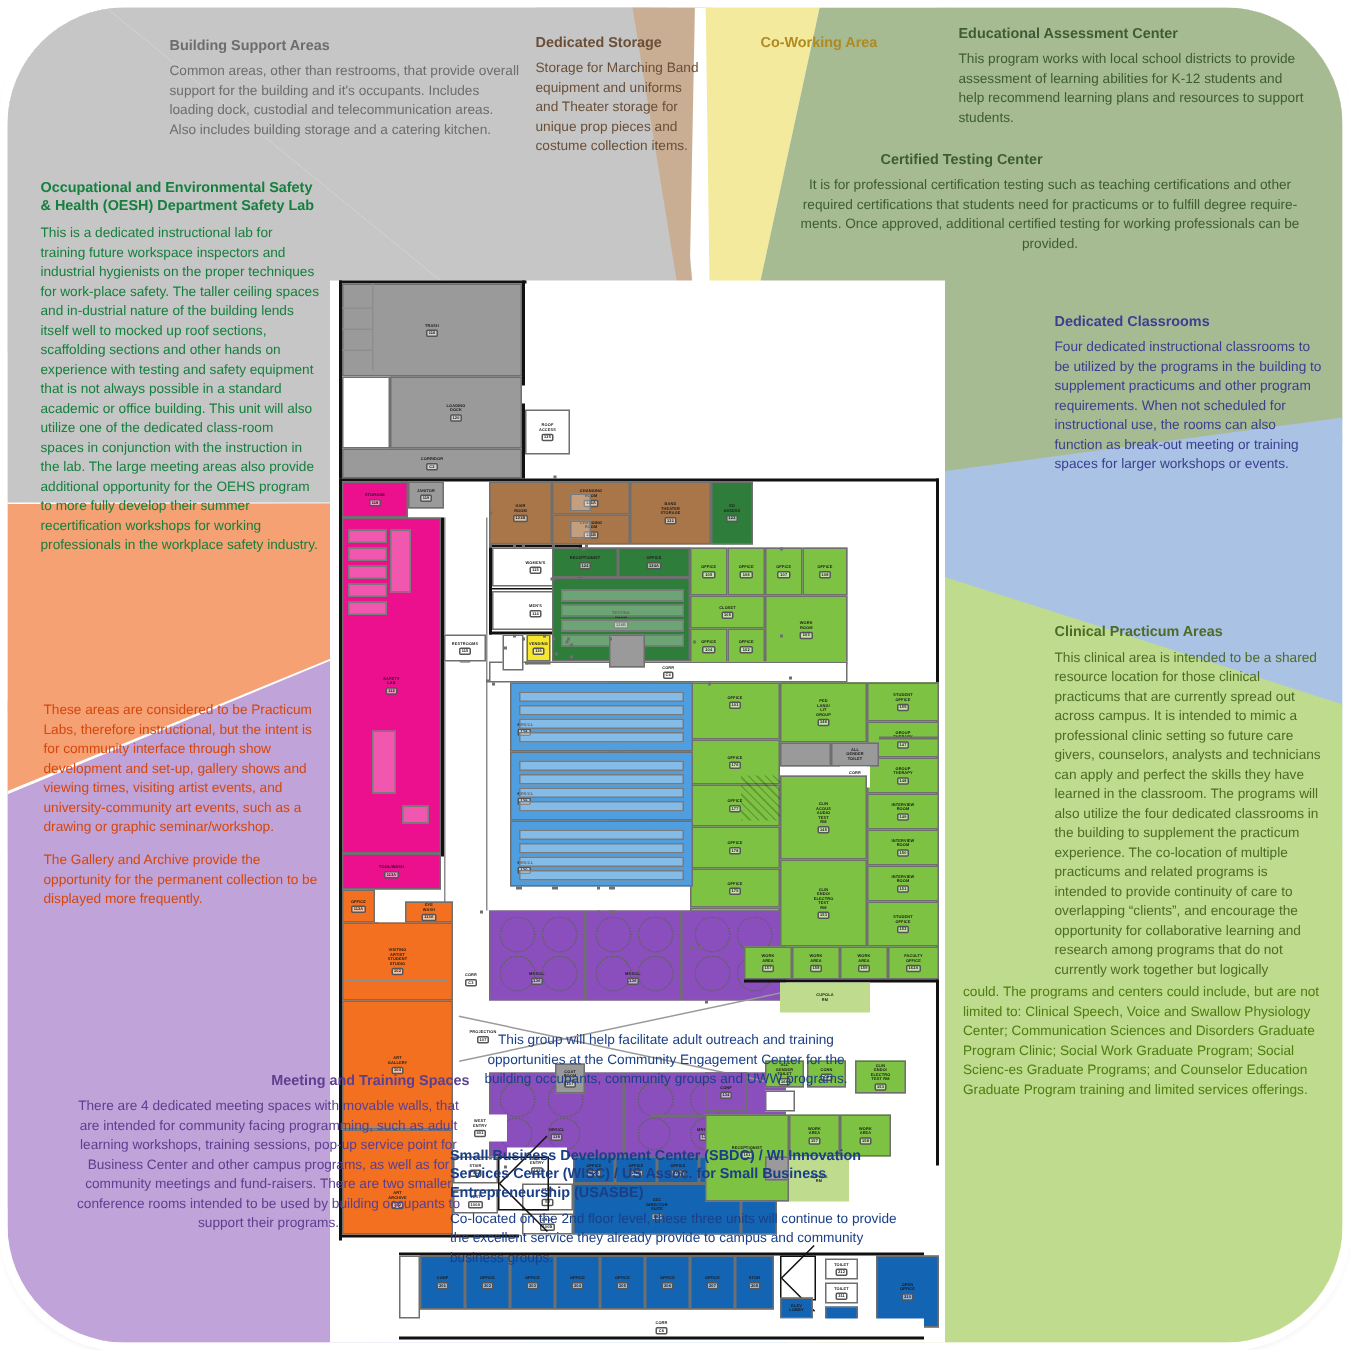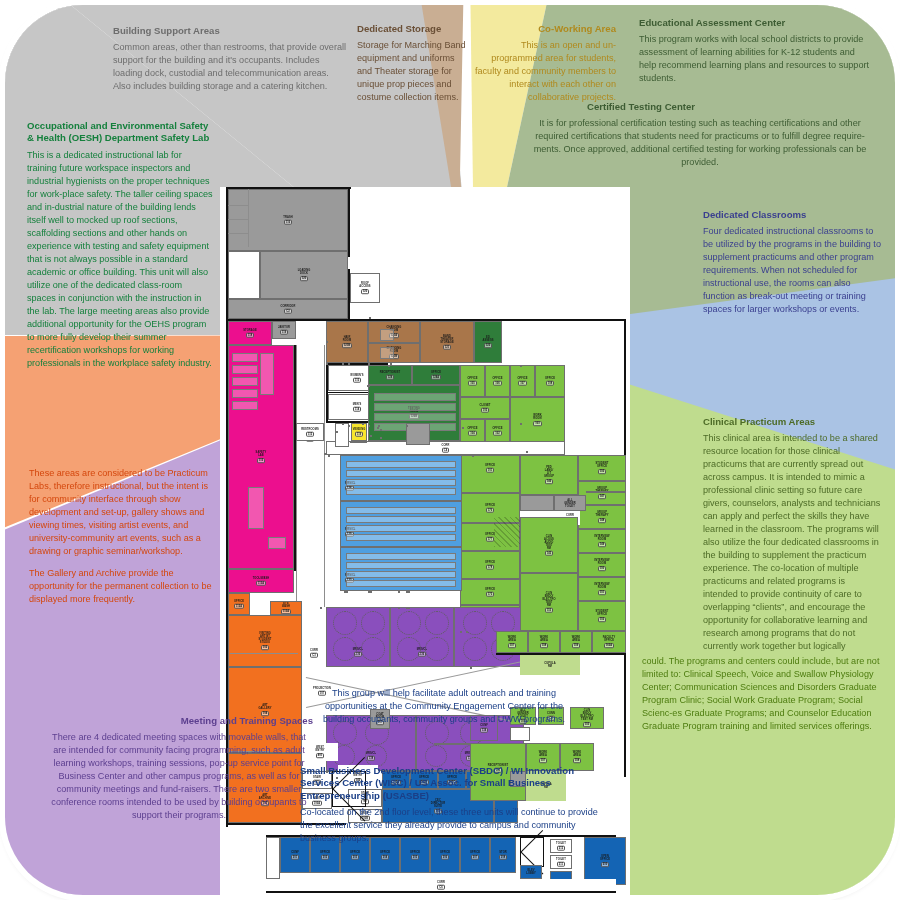--- a/index.html
+++ b/index.html
@@ -657,22 +657,21 @@
       <p class="hd">Building Support Areas</p>
       <p class="bd">Common areas, other than restrooms,  that provide overall support for the building and it's occupants. Includes loading dock, custodial and telecommunication areas. Also includes building storage and a catering kitchen.</p>
     </div>
 
     <div class="tblk rgt" style="left:352px;top:18px;width:115px;color:#6a4f36;">
       <p class="hd" style="text-align:left;">Dedicated Storage</p>
       <p class="bd" style="text-align:left;">Storage for Marching Band equipment and uniforms and  Theater storage for unique prop pieces and costume collection items.</p>
     </div>
 
     <div class="tblk rgt" style="left:466px;top:18px;width:145px;color:#b08a1e;">
-      <p class="hd" style="text-align:right;margin-left:36px;">Co-Working Area</p>
-      <p class="bd">This is an open and un-programmed area for students, faculty and community members to interact with each other on collaborative projects.</p>
+      <p class="hd" style="text-align:left;margin-left:36px;">Co-Working Area</p>
     </div>
 
     <div class="tblk" style="left:634px;top:12px;width:230px;color:#3d5c33;">
       <p class="hd">Educational Assessment Center</p>
       <p class="bd">This program works with local school districts to provide assessment of learning abilities for K-12 students and help recommend learning plans and resources to support students.</p>
     </div>
 
     <div class="tblk" style="left:520px;top:96px;width:350px;color:#3d5c33;">
       <p class="hd" style="margin-left:62px;">Certified Testing Center</p>
       <p class="bd ctr" style="margin-top:2px;">It is for professional certification testing such as teaching certifications and other required certifications that students need for practicums or to fulfill degree require-ments.  Once approved, additional certified testing for working professionals can be provided.</p>

